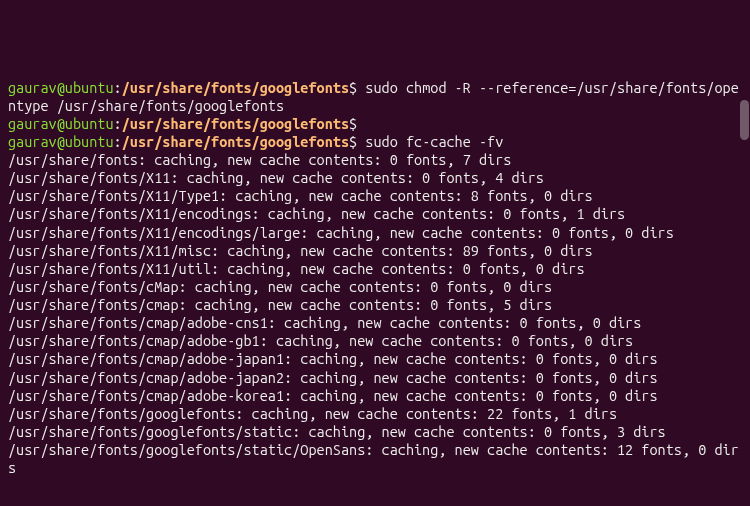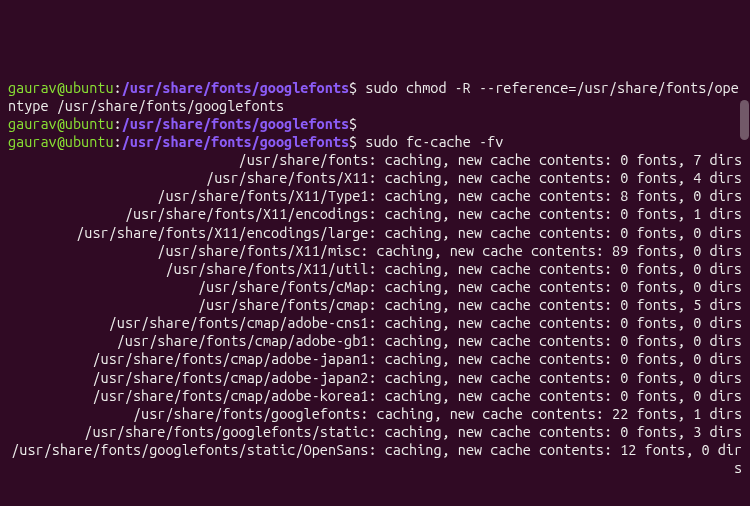--- a/index.html
+++ b/index.html
@@ -18,32 +18,31 @@
       height: 506px;
       overflow: hidden;
       white-space: pre-wrap;
       word-break: break-all;
     }
     .user {
       color: #8ae234;
       font-weight: normal;
     }
     .path {
-      color: #8b5cf6;
+      color: #fdba74;
       font-weight: bold;
     }
     .dollar {
       color: #eeeeec;
     }
     .cmd {
       color: #eeeeec;
     }
     .output {
       color: #eeeeec;
-      text-align: right;
     }
     .line {
       display: block;
     }
     .scrollbar {
       position: absolute;
       right: 0;
       top: 0;
       width: 12px;
       height: 506px;

